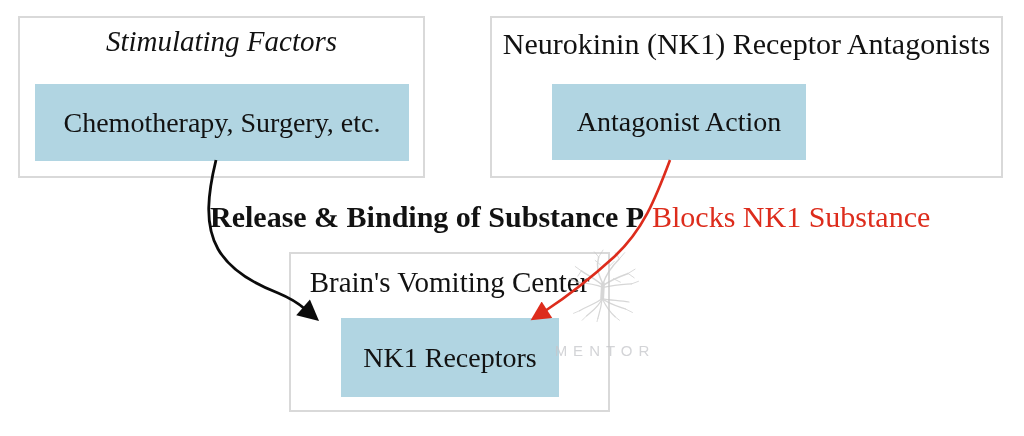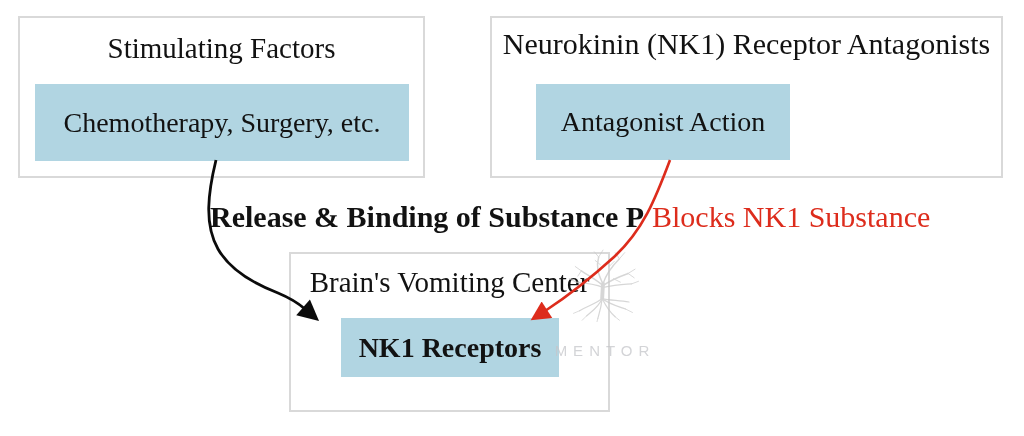--- a/index.html
+++ b/index.html
@@ -26,33 +26,33 @@
     box-sizing:border-box;
   }
   #panel-stimulating{left:18px;top:16px;width:407px;height:162px;}
   #panel-antagonists{left:490px;top:16px;width:513px;height:162px;}
   #panel-vomiting{left:289px;top:252px;width:321px;height:160px;z-index:1;}
   .panel-title{
     text-align:center;
     line-height:32px;
     white-space:nowrap;
   }
-  #panel-stimulating .panel-title{font-size:29px;padding-top:14px;}
+  #panel-stimulating .panel-title{font-size:29px;padding-top:7px;font-style:italic;}
   #panel-antagonists .panel-title{font-size:30px;padding-top:10px;}
   #panel-vomiting .panel-title{font-size:29px;padding-top:12px;}
   .chip{
     position:absolute;
     background:var(--highlight);
     display:flex;align-items:center;justify-content:center;
     font-size:28px;line-height:32px;
     white-space:nowrap;
   }
   #chip-chemo{left:15px;top:66px;width:374px;height:77px;}
-  #chip-antagonist{left:44px;top:66px;width:254px;height:76px;}
-  #chip-nk1{left:50px;top:64px;width:218px;height:59px;font-weight:bold;}
+  #chip-antagonist{left:60px;top:66px;width:254px;height:76px;}
+  #chip-nk1{left:50px;top:64px;width:218px;height:79px;}
   .edge-label{
     position:absolute;
     top:200px;
     font-size:30px;line-height:34px;
     white-space:nowrap;
     z-index:3;
   }
   #label-substance{left:210px;color:var(--ink);font-weight:bold;}
   #label-blocks{left:652px;color:var(--red);}
   .watermark{

